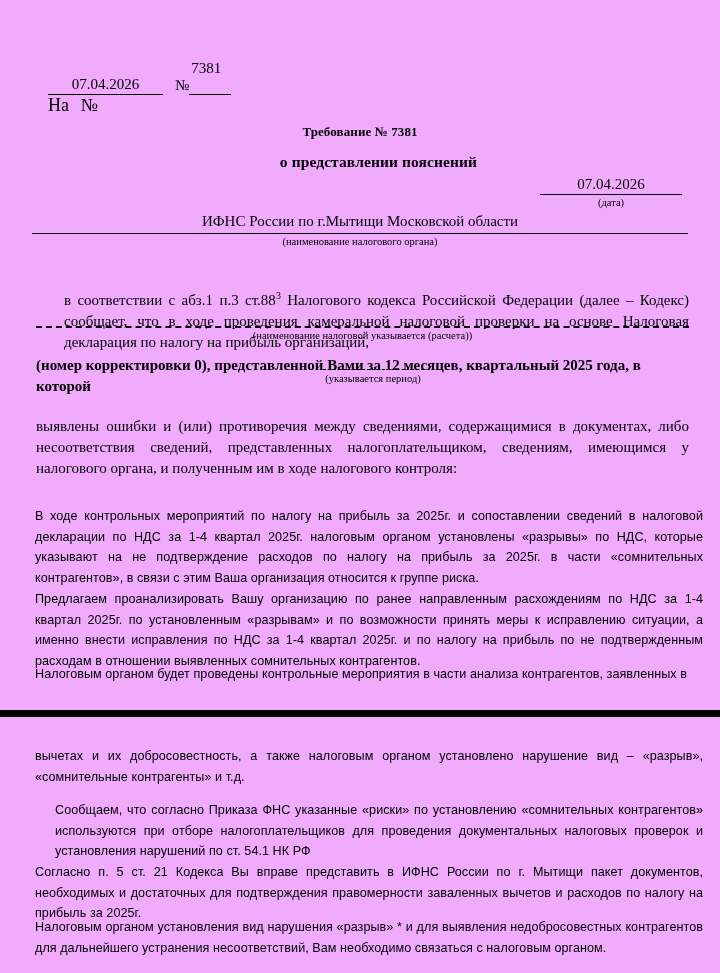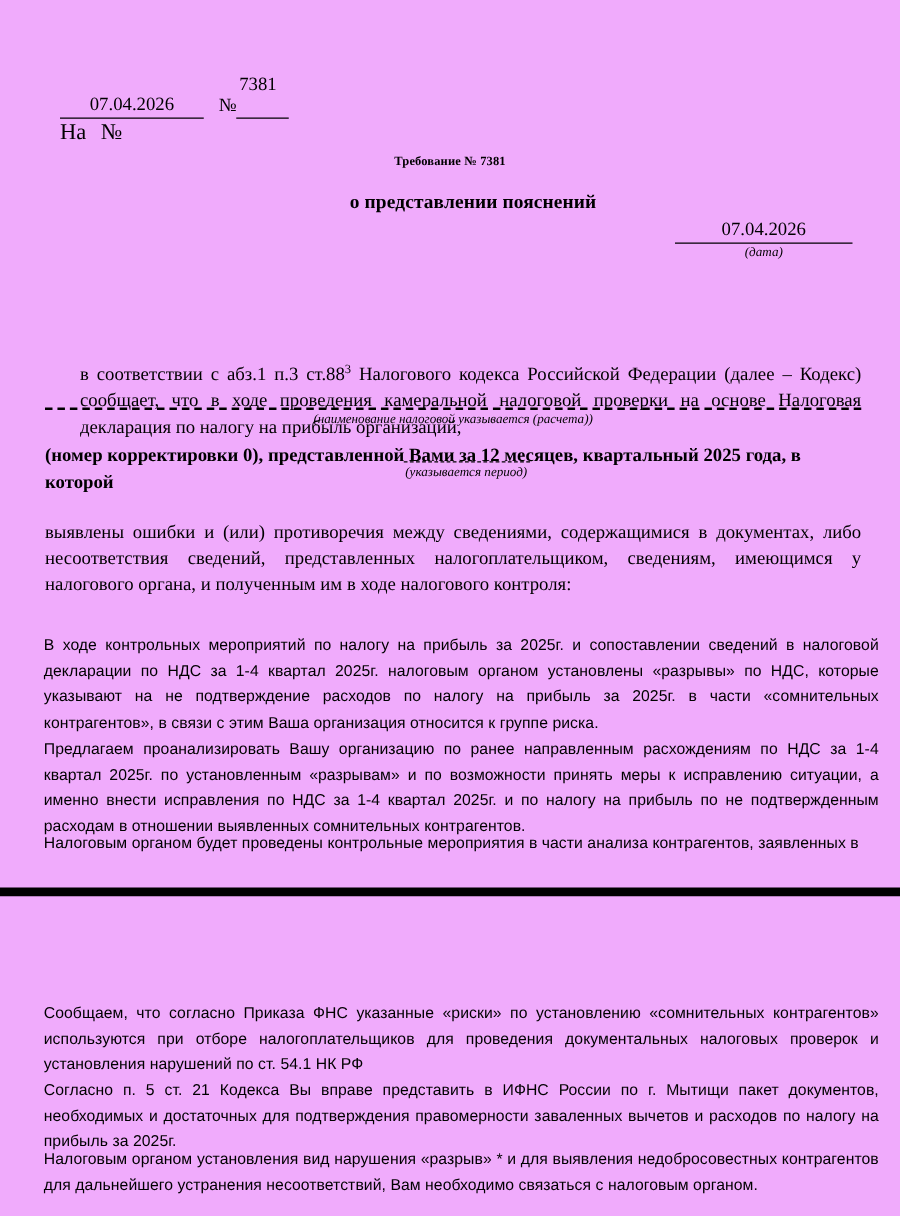--- a/index.html
+++ b/index.html
@@ -61,21 +61,21 @@
   }
   .onref .lbl { margin-right: 7px; }
 
   
   .title-main {
     position: absolute;
     left: 0;
     right: 0;
     top: 124px;
     text-align: center;
-    font-size: 10px;
+    font-size: 13px;
     font-weight: bold;
     letter-spacing: 0.1px;
   }
   .title-sub {
     position: absolute;
     left: 0;
     right: 0;
     top: 153px;
     text-align: center;
     font-size: 15.5px;
@@ -94,21 +94,20 @@
   }
   .datefield .val {
     font-size: 15px;
     line-height: 17px;
     border-bottom: 1.2px solid #000;
     display: block;
     padding-bottom: 1px;
   }
   .caption {
     font-family: "Liberation Serif", "DejaVu Serif", serif;
-    font-style: italic;
     font-size: 10.5px;
     line-height: 13px;
     text-align: center;
     display: block;
     padding-top: 1px;
   }
 
   
   .organ {
     position: absolute;
@@ -190,21 +189,21 @@
   .pagebreak {
     position: absolute;
     left: 0;
     right: 0;
     top: 710px;
     height: 7px;
     background: #000000;
   }
 
   .sans-body.b4 { top: 746px; }
-  .sans-body.b5 { top: 800px; }
+  .sans-body.b5 { top: 800px; margin-left: 20px; }
   .sans-body.b6 { top: 862px; }
   .sans-body.b7 { top: 917px; }
 </style>
 </head>
 <body>
 
 <div class="page">
 
   <div class="refblock">
     <div class="refrow">
@@ -222,20 +221,24 @@
   </div>
 
   <div class="title-main">Требование № 7381</div>
   <div class="title-sub">о представлении пояснений</div>
 
   <div class="datefield">
     <span class="val">07.04.2026</span>
     <span class="caption">(дата)</span>
   </div>
 
+  <div class="organ">
+    <span class="val">ИФНС России по г.Мытищи Московской области</span>
+    <span class="caption">(наименование налогового органа)</span>
+  </div>
 
   <div class="serif-body p1"><span>в соответствии с абз.1 п.3 ст.88</span><span class="sup">3</span><span> Налогового кодекса Российской Федерации (далее – Кодекс) сообщает, что в ходе проведения камеральной налоговой проверки на основе Налоговая декларация по налогу на прибыль организаций,</span></div>
   <div class="dashline-full"></div>
   <div class="cap-decl">
     <span class="caption">(наименование налоговой указывается (расчета))</span>
   </div>
 
   <div class="serif-body p2">(номер корректировки 0), представленной Вами за 12 месяцев, квартальный 2025 года, в которой</div>
   <div class="dashline-short"></div>
   <div class="cap-period">
@@ -243,17 +246,18 @@
   </div>
 
   <div class="serif-body p3">выявлены ошибки и (или) противоречия между сведениями, содержащимися в документах, либо несоответствия сведений, представленных налогоплательщиком, сведениям, имеющимся у налогового органа, и полученным им в ходе налогового контроля:</div>
 
   <div class="sans-body b1">В ходе контрольных мероприятий по налогу на прибыль за 2025г. и сопоставлении сведений в налоговой декларации по НДС за 1-4 квартал 2025г. налоговым органом установлены «разрывы» по НДС, которые указывают на не подтверждение расходов по налогу на прибыль за 2025г. в части «сомнительных контрагентов», в связи с этим Ваша организация относится к группе риска.</div>
   <div class="sans-body b2">Предлагаем проанализировать Вашу организацию по ранее направленным расхождениям по НДС за 1-4 квартал 2025г. по установленным «разрывам» и по возможности принять меры к исправлению ситуации, а именно внести исправления по НДС за 1-4 квартал 2025г. и по налогу на прибыль по не подтвержденным расходам в отношении выявленных сомнительных контрагентов.</div>
   <div class="sans-body b3">Налоговым органом будет проведены контрольные мероприятия в части анализа контрагентов, заявленных в</div>
 
   <div class="pagebreak"></div>
 
+  <div class="sans-body b4">вычетах и их добросовестность, а также налоговым органом установлено нарушение вид – «разрыв», «сомнительные контрагенты» и т.д.</div>
   <div class="sans-body b5">Сообщаем, что согласно Приказа ФНС указанные «риски» по установлению «сомнительных контрагентов» используются при отборе налогоплательщиков для проведения документальных налоговых проверок и установления нарушений по ст. 54.1 НК РФ</div>
   <div class="sans-body b6">Согласно п. 5 ст. 21 Кодекса Вы вправе представить в ИФНС России по г. Мытищи пакет документов, необходимых и достаточных для подтверждения правомерности заваленных вычетов и расходов по налогу на прибыль за 2025г.</div>
   <div class="sans-body b7">Налоговым органом установления вид нарушения «разрыв» * и для выявления недобросовестных контрагентов для дальнейшего устранения несоответствий, Вам необходимо связаться с налоговым органом.</div>
 
 </div>
 
 </body></html>

